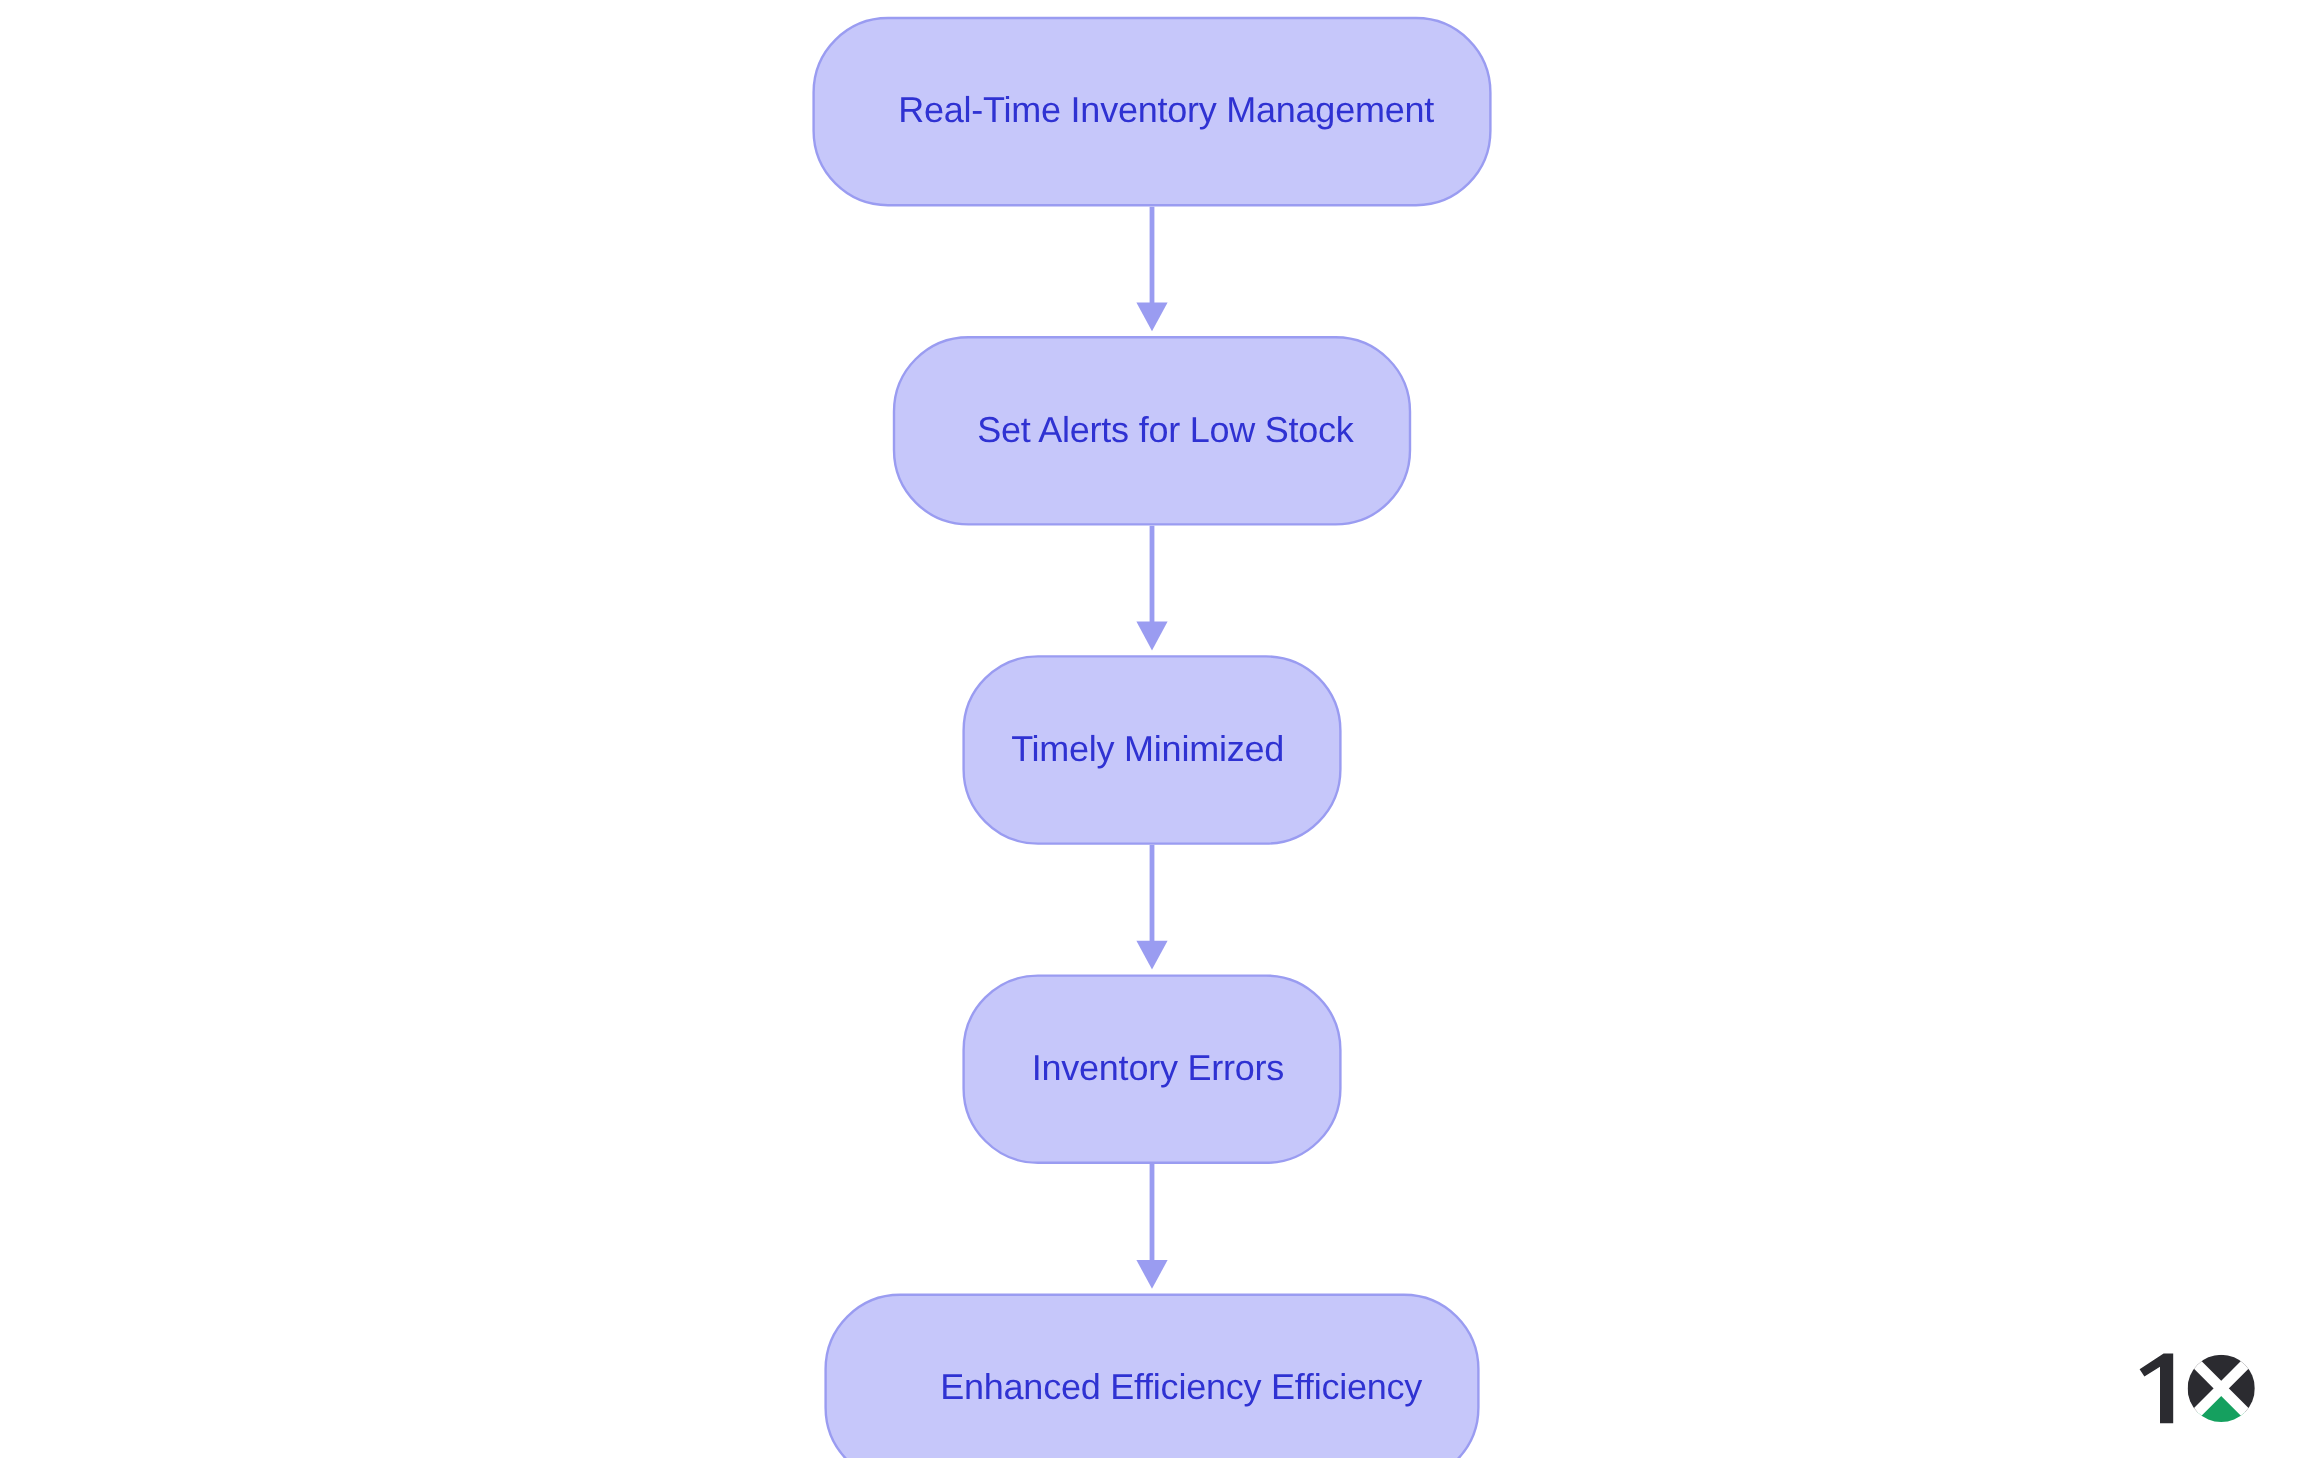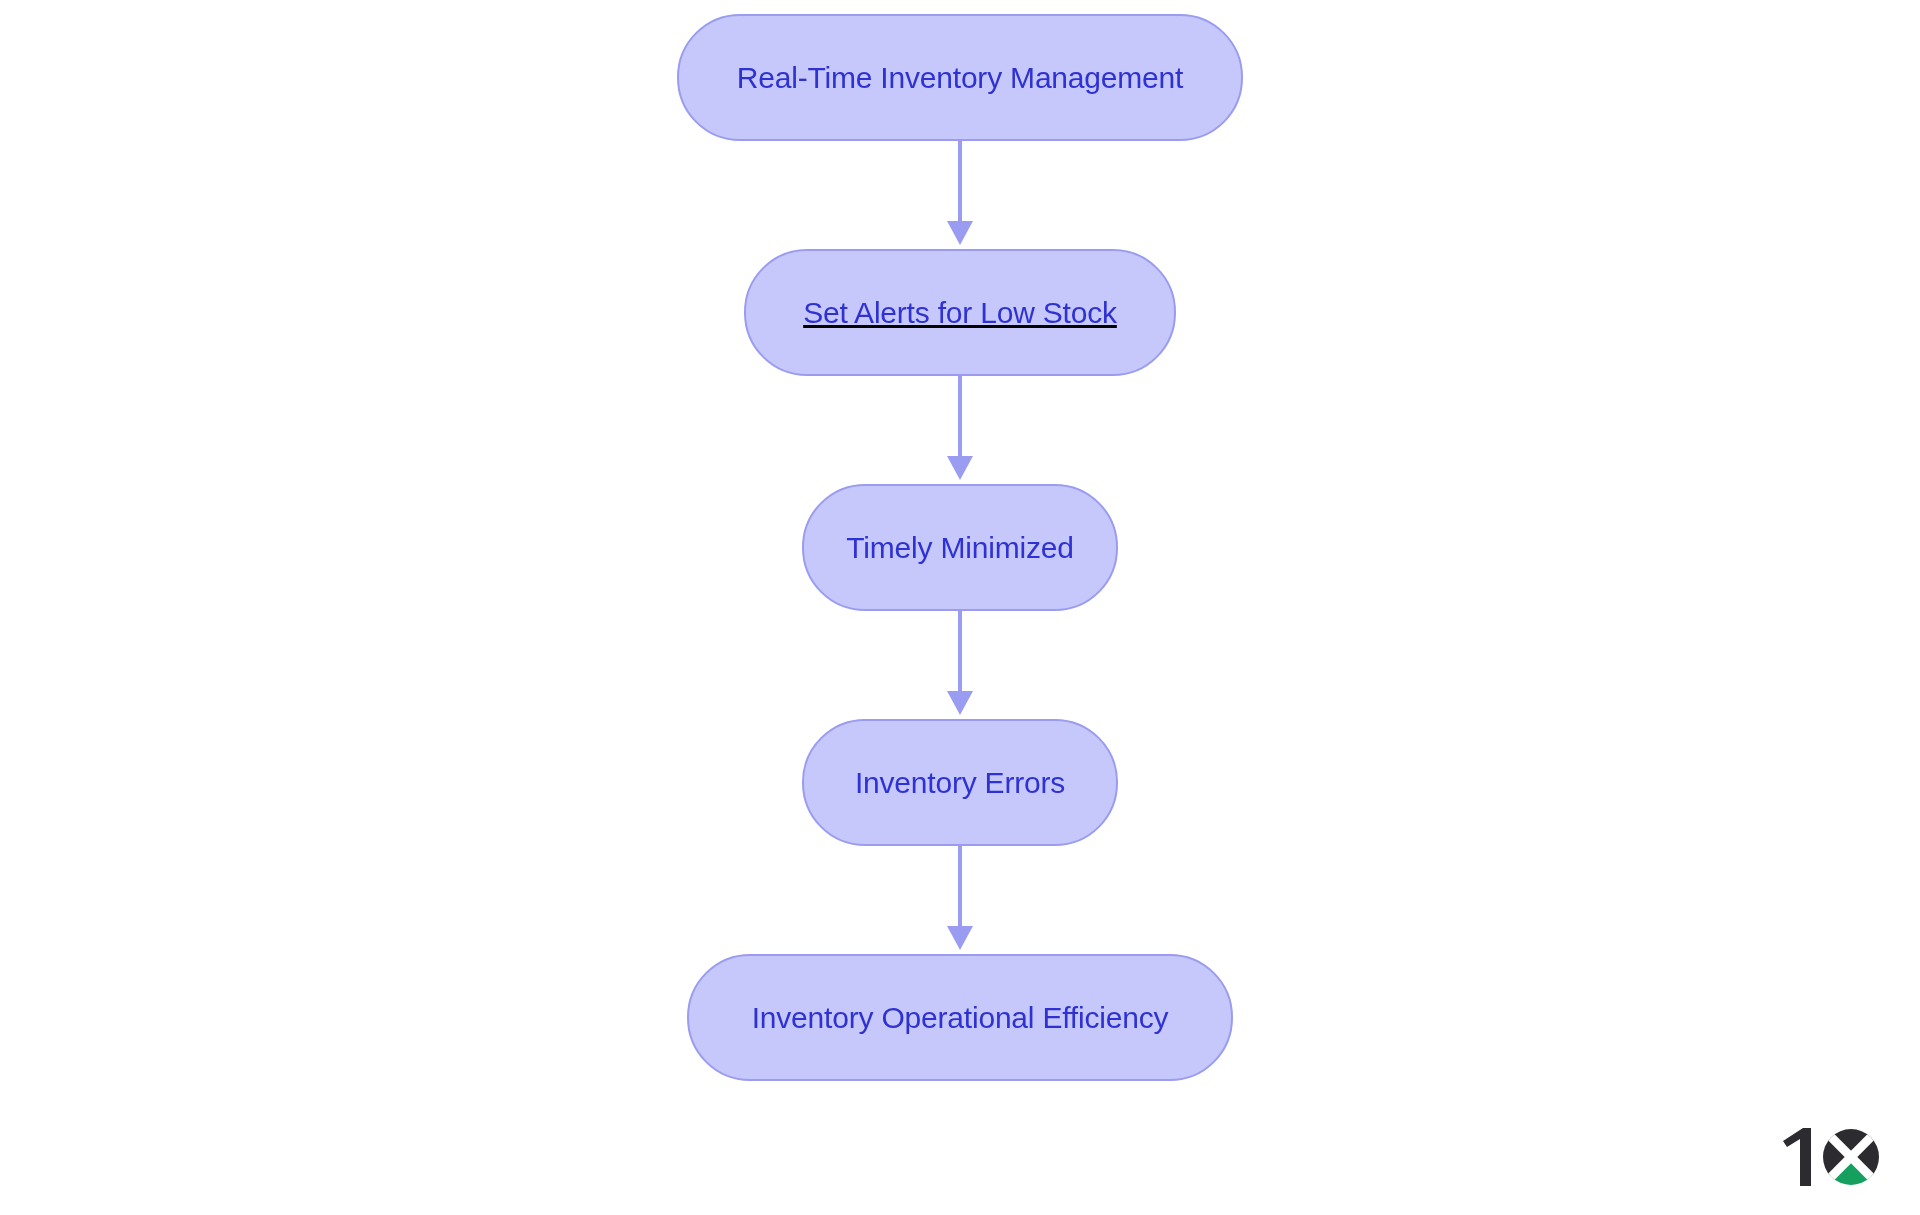--- a/index.html
+++ b/index.html
@@ -29,42 +29,42 @@
     top: 14px;
     width: 1920px;
     display: flex;
     flex-direction: column;
     align-items: center;
   }
 
   
   .node {
     box-sizing: border-box;
-    height: 127px;
+    height: 158px;
     border: 2px solid #9a9cf1;
     border-radius: 63px;
     background: #c6c7fa;
     display: flex;
     align-items: center;
-    justify-content: center;
+    justify-content: flex-end;
     padding: 0 46px;
   }
   .node-label {
     font-family: "Liberation Sans", sans-serif;
     font-size: 30px;
     font-weight: 400;
     letter-spacing: -0.2px;
     color: #2f32d2;
     white-space: nowrap;
     line-height: 1;
   }
 
   .node.w-xl { width: 566px; }
   .node.w-lg { width: 546px; }
-  .node.w-md { width: 432px; text-decoration: underline; }
+  .node.w-md { width: 432px; }
   .node.w-sm { width: 316px; }
 
   
   .connector {
     width: 40px;
     height: 108px;
     display: block;
   }
 
   
@@ -116,21 +116,21 @@
     <div class="node w-sm">
       <span class="node-label">Inventory Errors</span>
     </div>
 
     <svg class="connector" viewBox="0 0 40 108">
       <line x1="20" y1="0" x2="20" y2="84" stroke="#9a9cf1" stroke-width="4"></line>
       <polygon points="7,80 33,80 20,104" fill="#9a9cf1"></polygon>
     </svg>
 
     <div class="node w-lg">
-      <span class="node-label">Inventory Operational Efficiency</span>
+      <span class="node-label">Enhanced Efficiency Efficiency</span>
     </div>
 
   </div>
 
   <div class="logo">
     <svg class="logo-svg" width="108" height="70" viewBox="0 0 108 70">
 
       <g>
         <path d="M4 19 L24 6 L32 6 L32 64 L21 64 L21 17 L8 25 Z" fill="#2b2b30"></path>
       </g>

